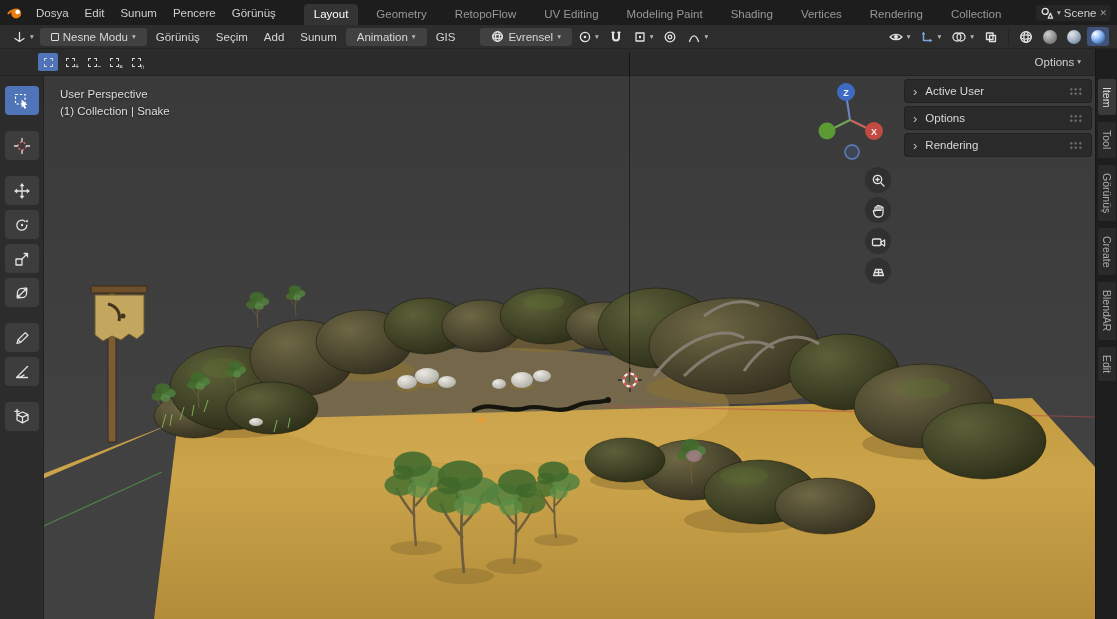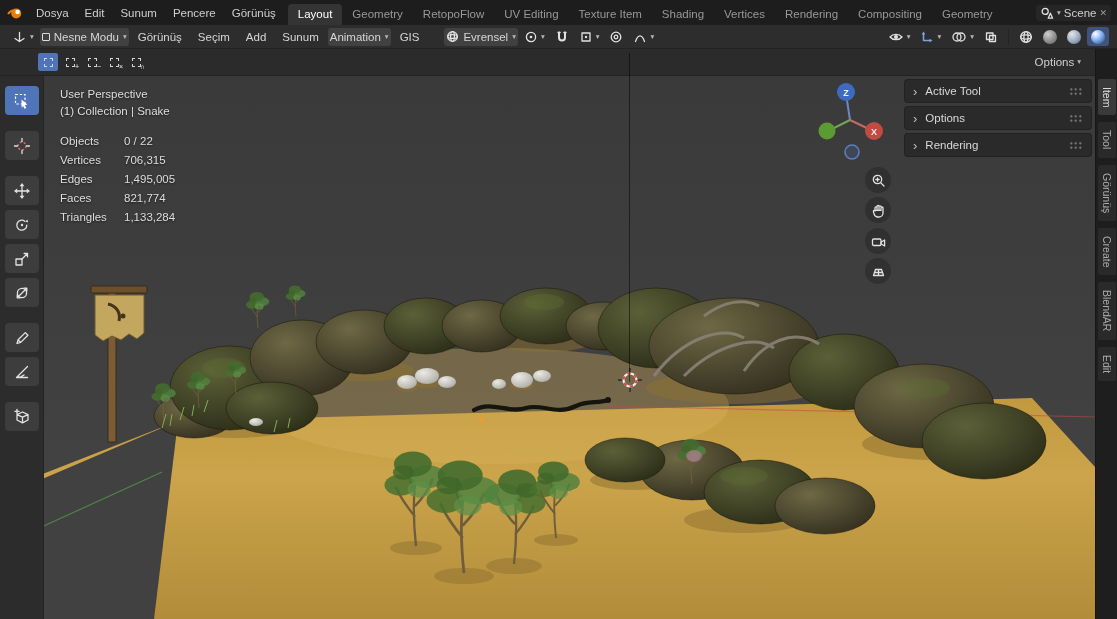--- a/index.html
+++ b/index.html
@@ -3,35 +3,35 @@
 <meta charset="utf-8">
 <style>
   html,body{margin:0;padding:0;width:1117px;height:619px;overflow:hidden;
     background:#1f1f1f;font-family:"Liberation Sans","DejaVu Sans",sans-serif;
     -webkit-font-smoothing:antialiased;}
   *{box-sizing:border-box;user-select:none;}
   
   #topbar{height:25px;background:#1d1d1d;display:flex;align-items:center;
     padding:0 6px;font-size:11.5px;color:#cfcfcf;position:relative;z-index:10;}
   .menu-item{padding:3px 8px;border-radius:3px;white-space:nowrap;}
-  #tabs{display:flex;align-items:stretch;height:100%;margin-left:4px;flex:1;
-    overflow:hidden;align-items:flex-end;}
+  #tabs{display:flex;align-items:stretch;height:100%;margin-left:20px;flex:1;
+    overflow:hidden;align-items:flex-end;gap:8px;}
   .tab{padding:4px 10px 5px;color:#989898;white-space:nowrap;font-size:11.5px;}
   .tab.active{background:#343434;color:#fff;border-radius:4px 4px 0 0;}
   #scene-widget{display:flex;align-items:center;gap:3px;margin-left:6px;
     padding:1px 4px;background:#262626;border-radius:3px;}
   .caret{font-size:7.5px;color:#b5b5b5;line-height:1;}
   .xsmall{font-size:9px;color:#9a9a9a;}
   
   #header2{height:24px;background:#2d2d2d;border-bottom:1px solid #232323;
     display:flex;align-items:center;gap:2px;padding:0 8px;font-size:11.5px;
     color:#d6d6d6;position:relative;z-index:9;}
   .hbtn{display:flex;align-items:center;gap:3px;padding:2px 4px;border-radius:3px;}
   .ddbtn{display:flex;align-items:center;gap:4px;background:#414141;
-    height:18px;padding:0 2px;border-radius:3px;white-space:nowrap;}
+    height:18px;padding:0 11px;border-radius:3px;white-space:nowrap;}
   .h2menu{padding:3px 7px;border-radius:3px;white-space:nowrap;}
   .spacer{flex:1;}
   .vline{width:1px;height:16px;background:#242424;margin:0 4px;}
   .sph{width:14px;height:14px;border-radius:50%;}
   .sph.solid{background:radial-gradient(circle at 35% 30%,#cfcfcf,#8d8d8d 55%,#5e5e5e);}
   .sph.material{background:radial-gradient(circle at 35% 30%,#e6e6e6,#9fb0c4 50%,#5b6b85);}
   .sph.rendered{background:radial-gradient(circle at 32% 28%,#ffffff,#9fc3ff 35%,#3a6ea8 80%);}
   .shbtn{display:flex;align-items:center;justify-content:center;width:22px;height:19px;border-radius:3px;}
   .shbtn.active{background:#41537a;}
   
@@ -97,25 +97,25 @@
   <span class="menu-item">Dosya</span>
   <span class="menu-item">Edit</span>
   <span class="menu-item">Sunum</span>
   <span class="menu-item">Pencere</span>
   <span class="menu-item">Görünüş</span>
   <nav id="tabs">
     <span class="tab active">Layout</span>
     <span class="tab">Geometry</span>
     <span class="tab">RetopoFlow</span>
     <span class="tab">UV Editing</span>
-    <span class="tab">Texture Item</span>
+    <span class="tab">Modeling Paint</span>
     <span class="tab">Shading</span>
     <span class="tab">Vertices</span>
     <span class="tab">Rendering</span>
-    <span class="tab">Compositing</span>
+    <span class="tab">Collection</span>
     <span class="tab">Geometry</span>
   </nav>
   <div id="scene-widget">
     <span>
       <svg width="14" height="14" viewBox="0 0 14 14">
         <circle cx="5.2" cy="5.4" r="3" class="icostroke"></circle>
         <path d="M8.2,12.2 l2.2-5 2.2,5 z" class="icostroke"></path>
       </svg>
     </span>
     <span class="caret">▾</span>
@@ -464,32 +464,20 @@
       <g transform="translate(586,304)">
         <path d="M0,-12 V-7 M0,12 V7 M-12,0 H-7 M12,0 H7" stroke="#2b2b2b" stroke-width="1.4"></path>
         <circle r="6.5" fill="none" stroke="#f0f0f0" stroke-width="2.2"></circle>
         <circle r="6.5" fill="none" stroke="#d84b4b" stroke-width="2.2" stroke-dasharray="3.4 3.4"></circle>
       </g>
     </svg>
 
     <div id="vpinfo">
       <div>User Perspective</div>
       <div>(1) Collection | Snake</div>
-      <div id="vpstats">
-        <span>Objects</span>
-          <span>0 / 22</span>
-        <span>Vertices</span>
-          <span>706,315</span>
-        <span>Edges</span>
-          <span>1,495,005</span>
-        <span>Faces</span>
-          <span>821,774</span>
-        <span>Triangles</span>
-          <span>1,133,284</span>
-      </div>
     </div>
 
     <svg id="navgizmo" width="80" height="90" viewBox="0 0 80 90">
       <line x1="40" y1="44" x2="36" y2="18" stroke="#6c87c4" stroke-width="2"></line>
       <line x1="40" y1="44" x2="63" y2="55" stroke="#c46a64" stroke-width="2"></line>
       <line x1="40" y1="44" x2="18" y2="55" stroke="#74a457" stroke-width="2"></line>
       <circle cx="36" cy="16" r="9" fill="#3e6bc1"></circle>
       <text x="36" y="19.5" text-anchor="middle" font-size="9" font-weight="bold" fill="#eaf0fa">Z</text>
       <circle cx="64" cy="55" r="9" fill="#c14b42"></circle>
       <text x="64" y="58.5" text-anchor="middle" font-size="9" font-weight="bold" fill="#faecea">X</text>
@@ -516,21 +504,21 @@
     </div>
     <div class="vbtn" style="top:182px;">
       <svg width="17" height="17" viewBox="0 0 17 17">
         <path d="M3.5,12.5 h10 M4.5,9.5 h8 M5.5,6.5 h6 M5.5,6.5 L3.5,12.5 M11.5,6.5 l2,6 M8.5,6.5 v6" class="icostroke"></path>
       </svg>
     </div>
 
     <div id="npanel">
       <div class="prow">
         <span class="chev">›</span>
-        <span>Active Tool</span>
+        <span>Active User</span>
         <span class="grip"></span>
       </div>
       <div class="prow">
         <span class="chev">›</span>
         <span>Options</span>
         <span class="grip"></span>
       </div>
       <div class="prow">
         <span class="chev">›</span>
         <span>Rendering</span>

